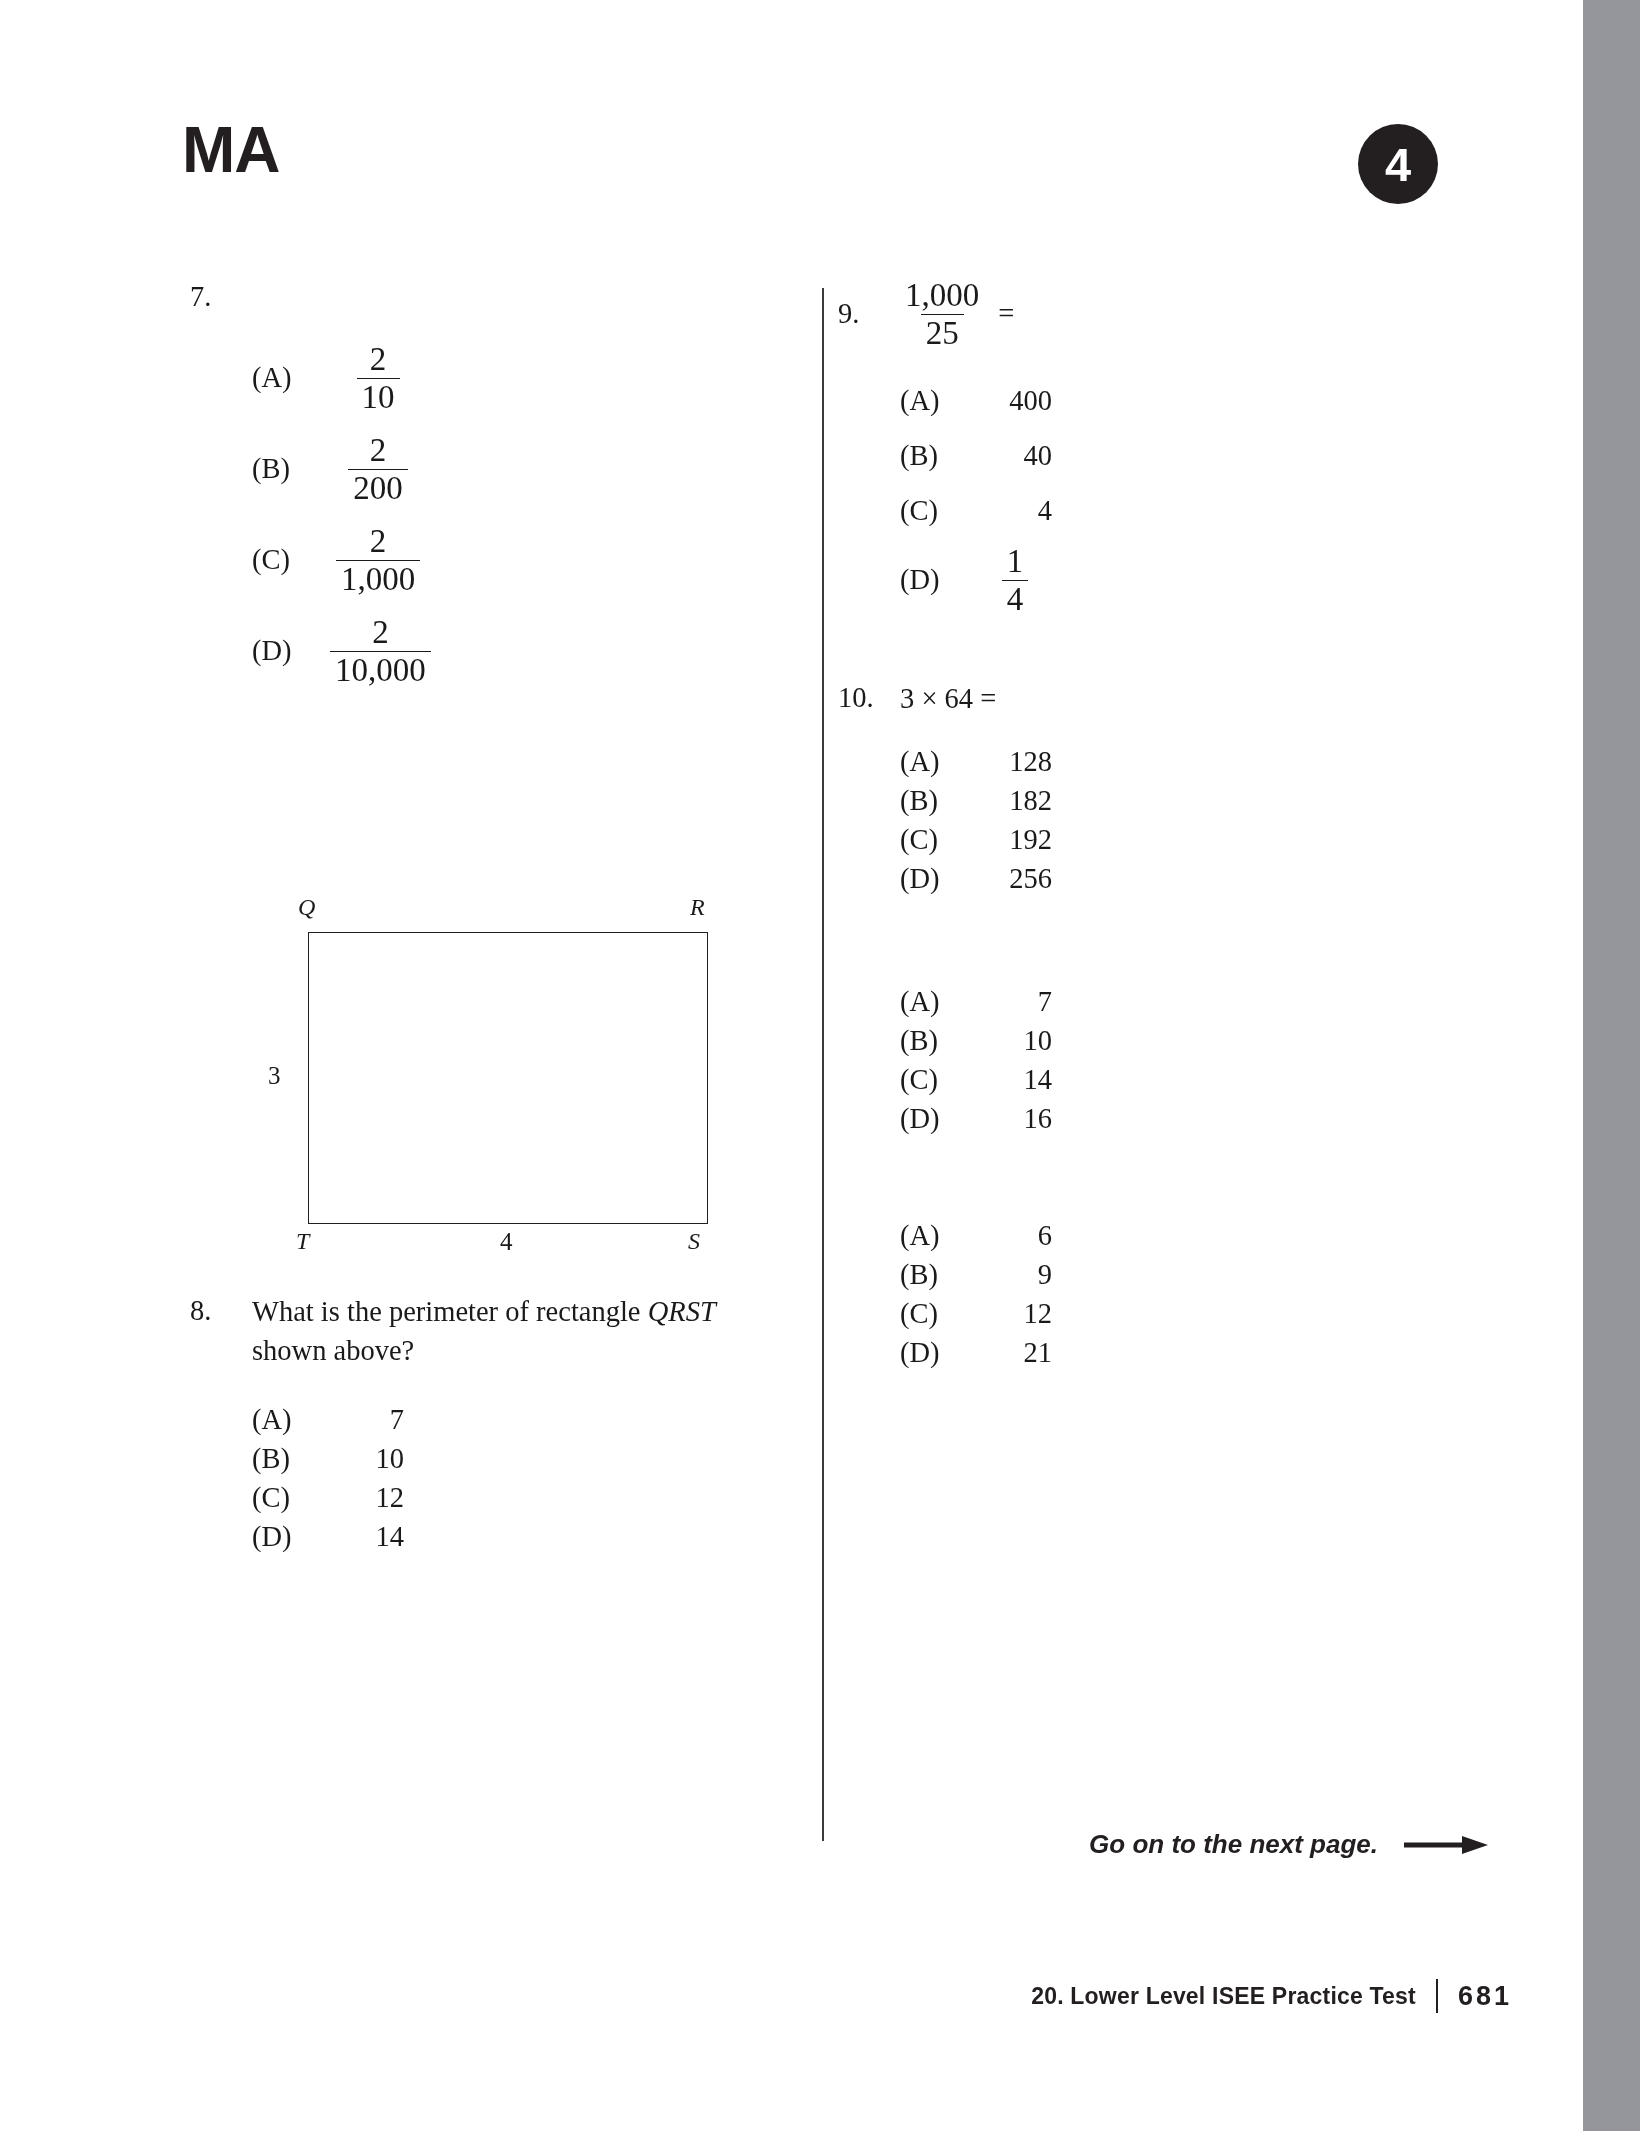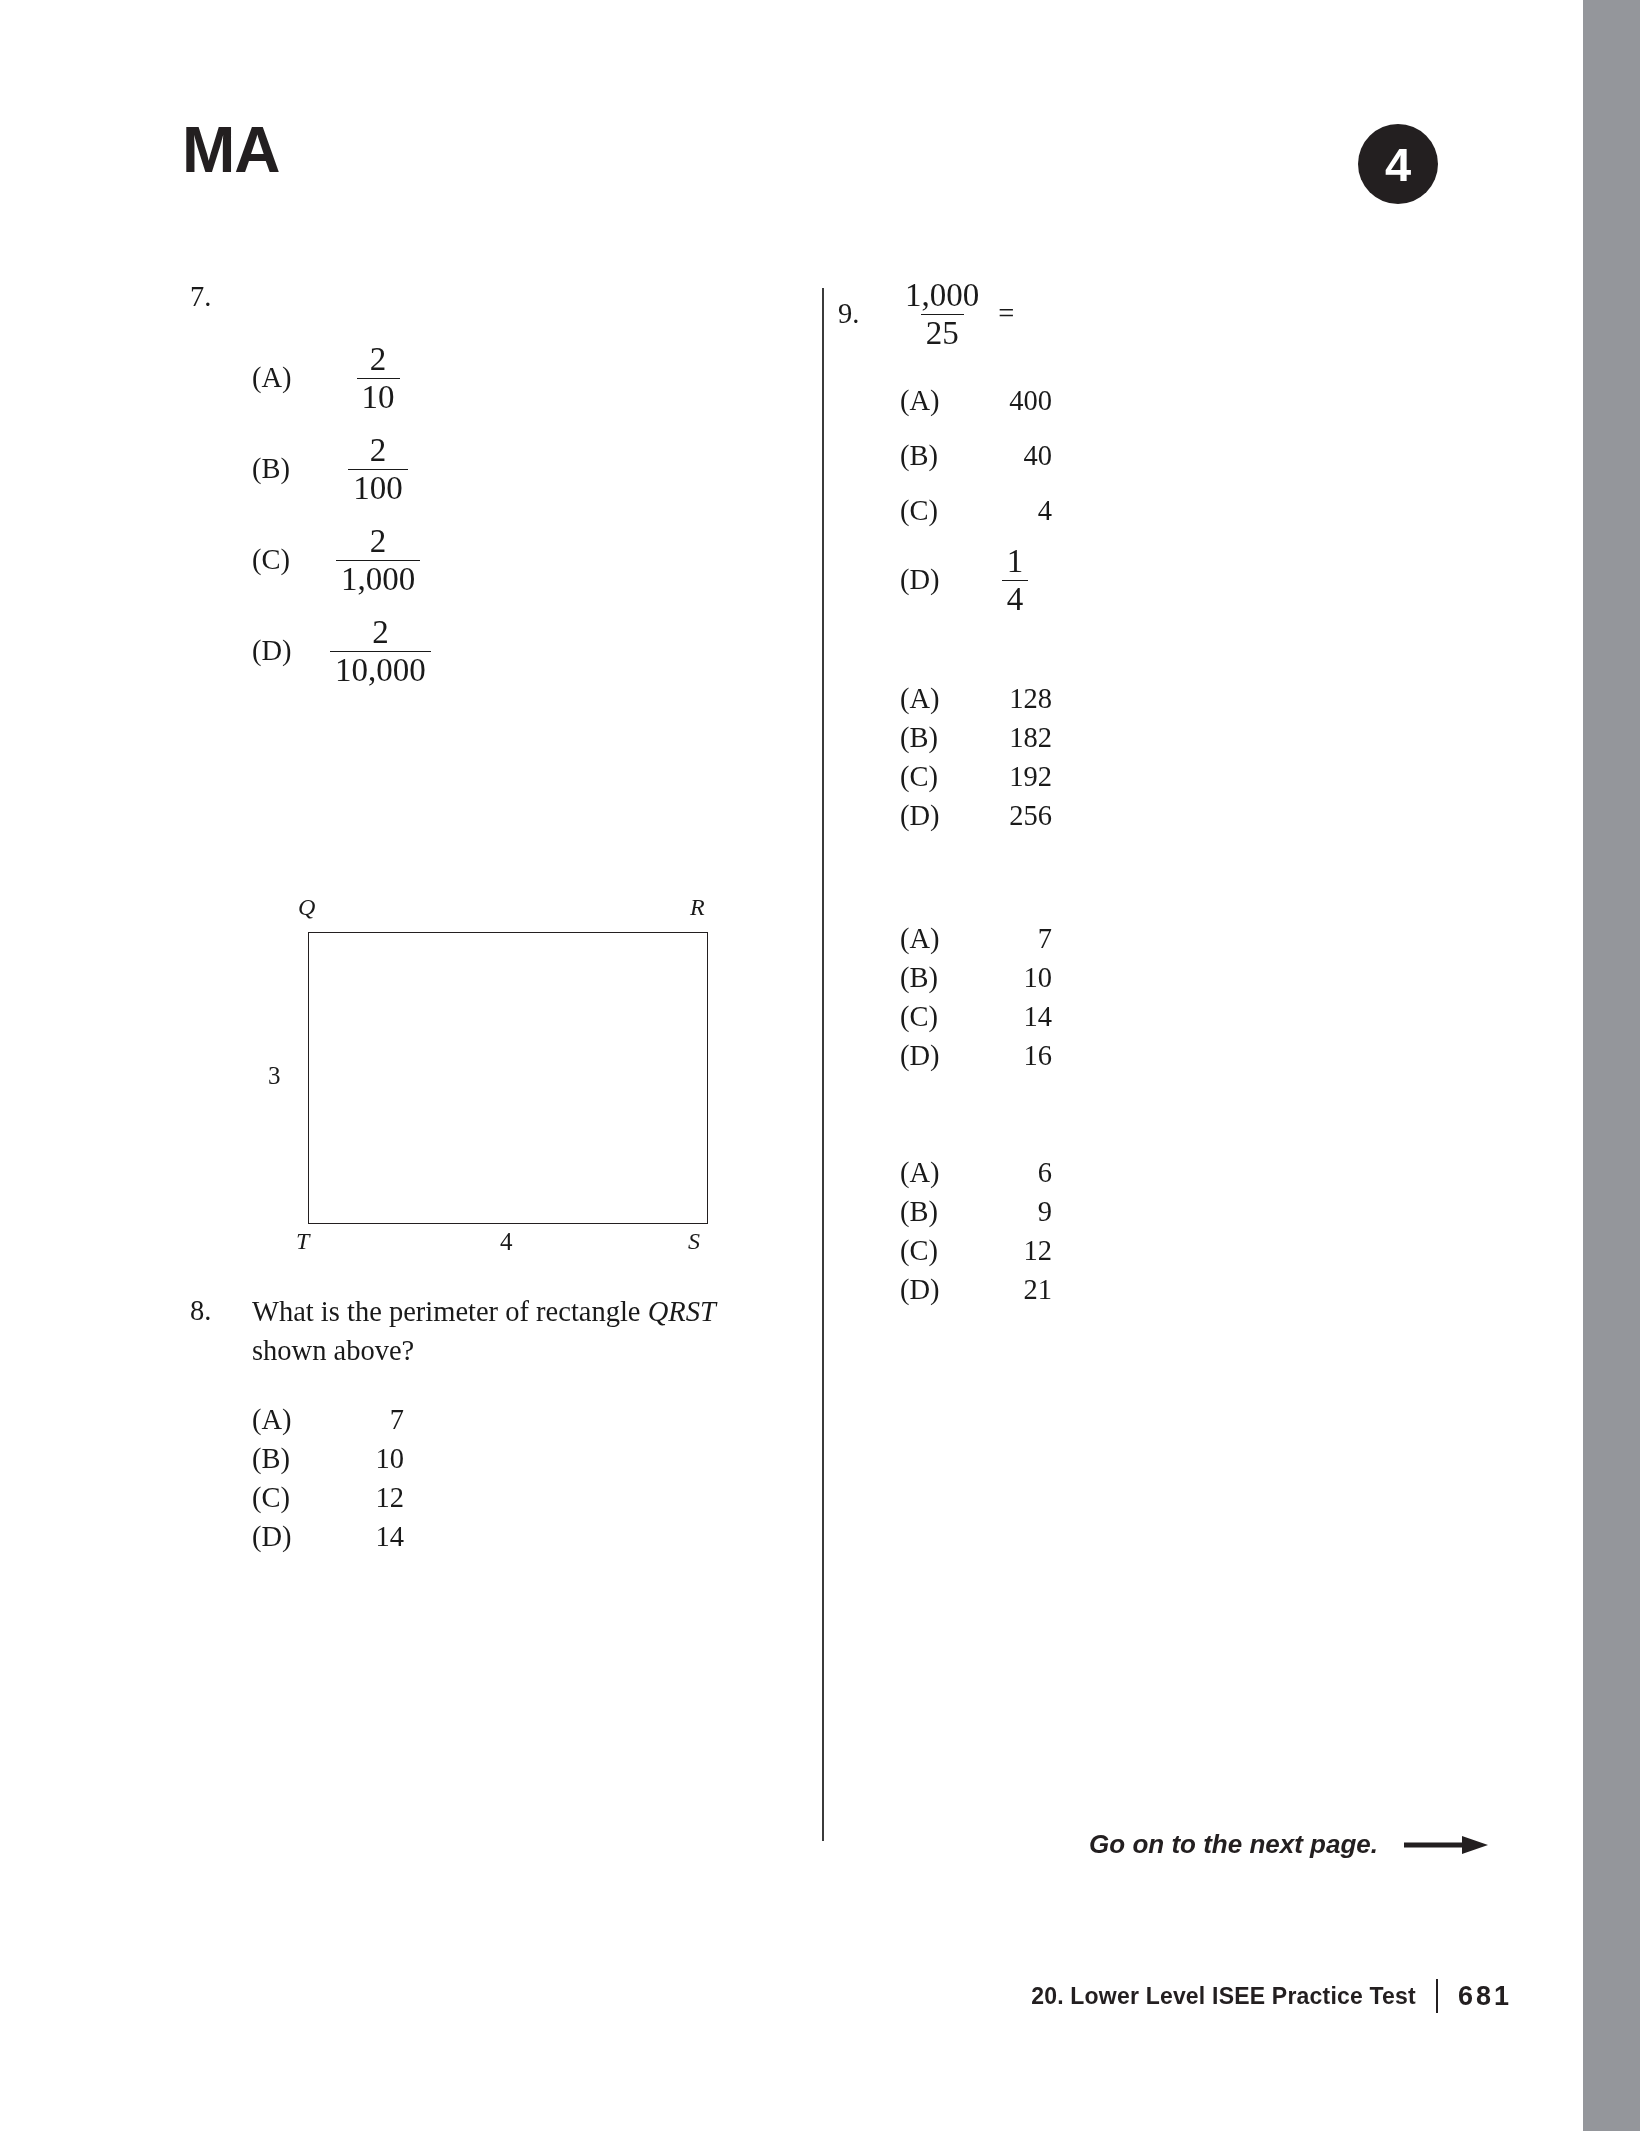--- a/index.html
+++ b/index.html
@@ -267,21 +267,21 @@
               <span class="den">10</span>
             </span>
           </span>
         </div>
 
         <div class="choice-frac" style="margin-bottom:18px;">
           <span class="lbl">(B)</span>
           <span class="fr-wrap">
             <span class="frac">
               <span class="num">2</span>
-              <span class="den">100</span>
+              <span class="den">200</span>
             </span>
           </span>
         </div>
 
         <div class="choice-frac" style="margin-bottom:18px;">
           <span class="lbl">(C)</span>
           <span class="fr-wrap">
             <span class="frac">
               <span class="num">2</span>
               <span class="den">1,000</span>
@@ -367,20 +367,24 @@
             <span class="frac">
               <span class="num">1</span>
               <span class="den">4</span>
             </span>
           </span>
         </div>
       </div>
     </div>
 
     <div class="question" style="margin-top:62px;">
+      <div class="q-head">
+        <div class="q-num">10.</div>
+        <div class="q-text">3 × 64 =</div>
+      </div>
       <div class="choices" style="margin-top:24px;">
         <div class="choice">
           <span class="lbl">(A)</span>
           <span class="val">128</span>
         </div>
         <div class="choice">
           <span class="lbl">(B)</span>
           <span class="val">182</span>
         </div>
         <div class="choice">

